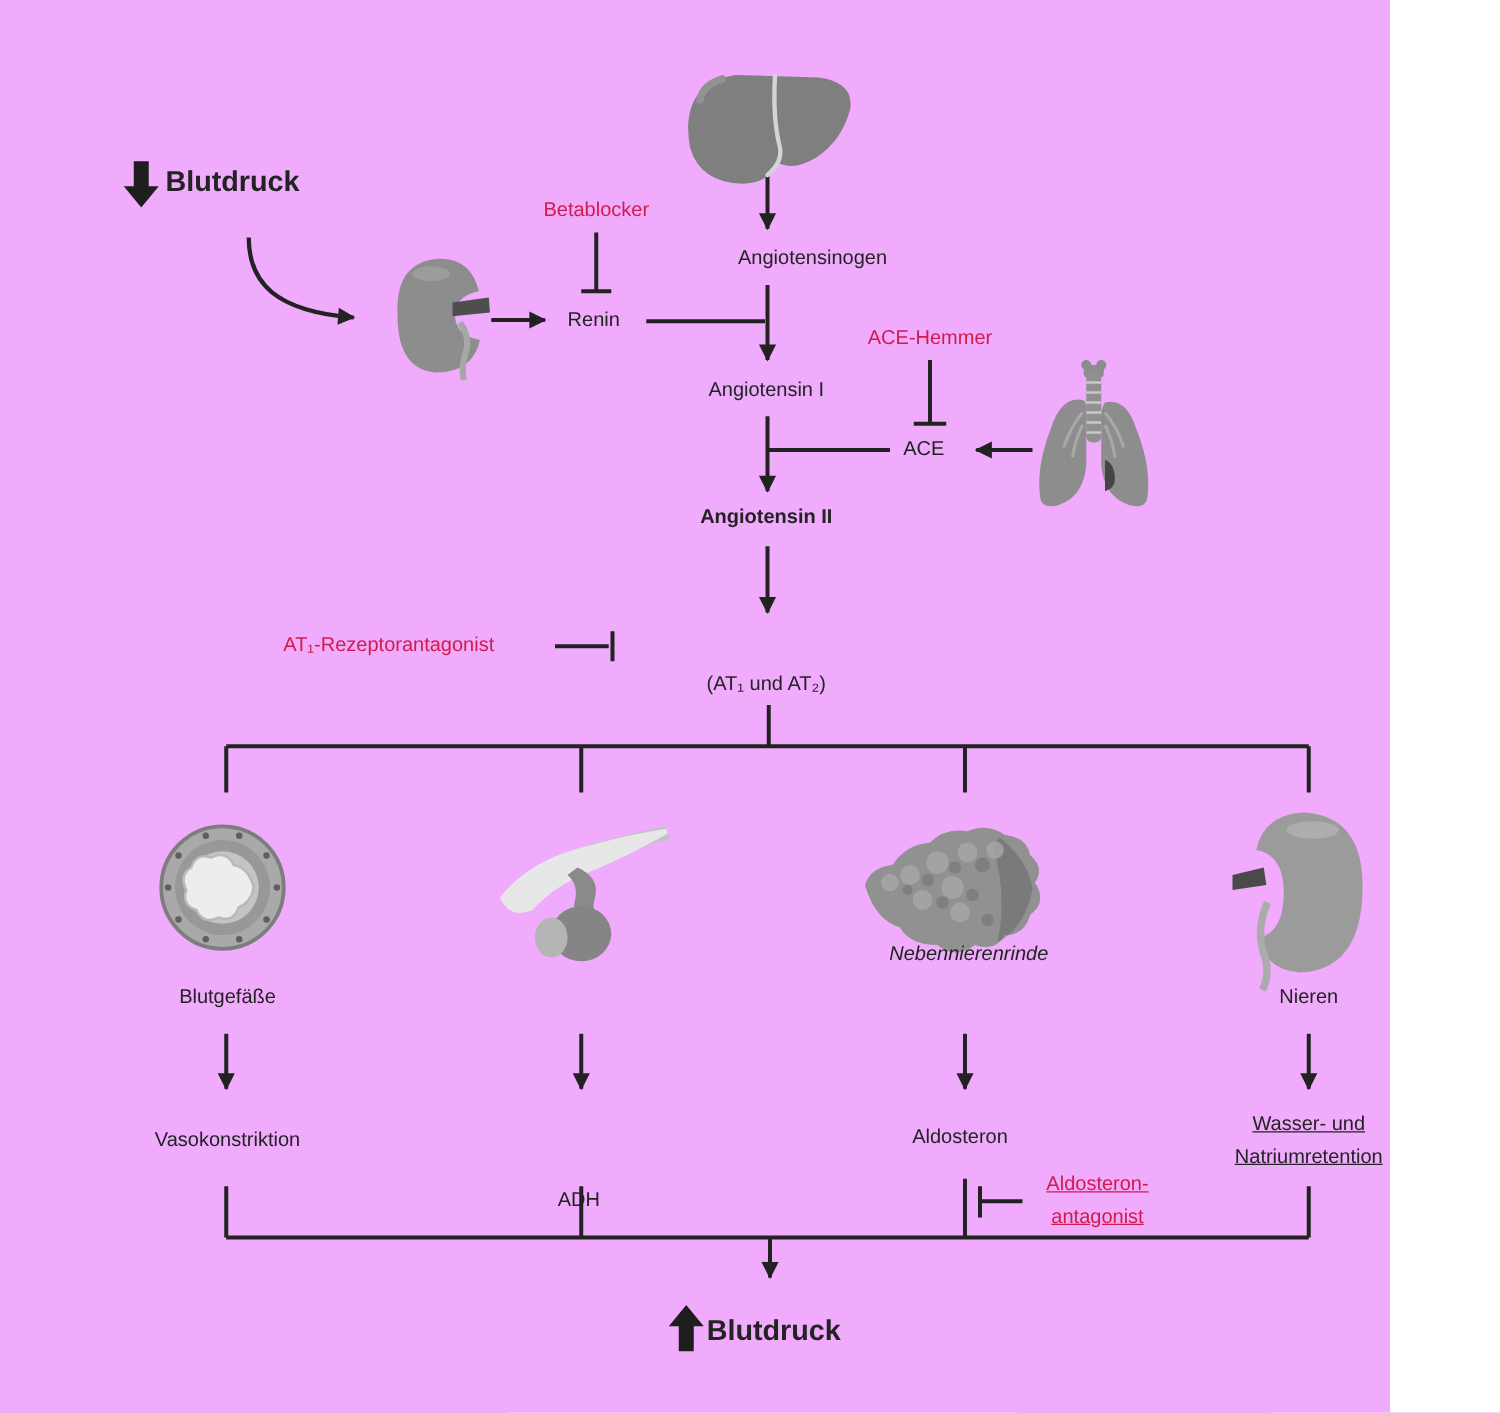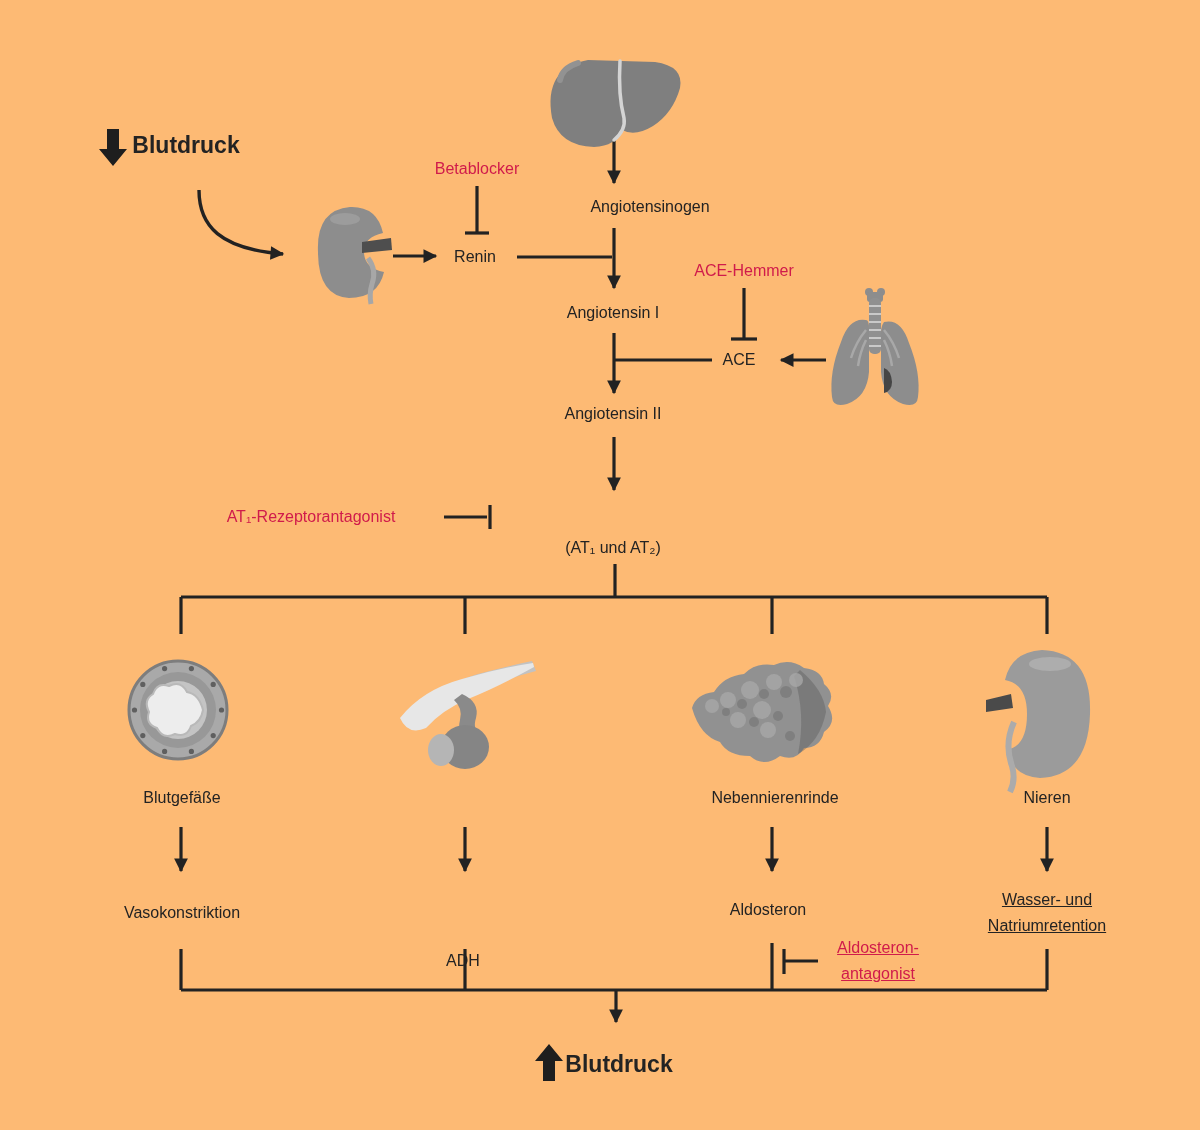--- a/index.html
+++ b/index.html
@@ -1,19 +1,19 @@
 <!DOCTYPE html>
 <html><head>
 <meta charset="utf-8">
 <style>
   html,body{margin:0;padding:0;}
   #canvas{
     position:relative;
-    width:1200px;height:1130px;
-    background:#fdba74;
+    width:1112px;height:1130px;
+    background:#f0abfc;
     overflow:hidden;
     font-family:"Liberation Sans","DejaVu Sans",sans-serif;
   }
   #gfx{position:absolute;left:0;top:0;}
   .lbl{
     position:absolute;
     transform:translate(-50%,-50%);
     font-size:16px;
     color:#232323;
     white-space:nowrap;
@@ -198,29 +198,29 @@
   <div class="lbl" style="left:613px;top:207px;margin-left:37px;">Angiotensinogen</div>
 
   <div class="lbl" style="left:475px;top:257px;">Renin</div>
 
   <div class="lbl" style="left:613px;top:313px;">Angiotensin I</div>
 
   <div class="lbl red" style="left:744px;top:271px;">ACE-Hemmer</div>
 
   <div class="lbl" style="left:739px;top:360px;">ACE</div>
 
-  <div class="lbl" style="left:613px;top:414px;">Angiotensin II</div>
+  <div class="lbl" style="left:613px;top:414px;font-weight:bold;">Angiotensin II</div>
 
   <div class="lbl red" style="left:311px;top:517px;">AT₁-Rezeptorantagonist</div>
 
 
   <div class="lbl" style="left:613px;top:548px;">(AT₁ und AT₂)</div>
 
   <div class="lbl" style="left:182px;top:798px;">Blutgefäße</div>
-  <div class="lbl" style="left:775px;top:798px;">Nebennierenrinde</div>
+  <div class="lbl" style="left:775px;top:764px;font-style:italic;">Nebennierenrinde</div>
   <div class="lbl" style="left:1047px;top:798px;">Nieren</div>
 
   <div class="lbl" style="left:182px;top:913px;">Vasokonstriktion</div>
   <div class="lbl" style="left:463px;top:949px;margin-top:12px;">ADH</div>
   <div class="lbl" style="left:768px;top:910px;">Aldosteron</div>
   <div class="lbl multi" style="left:1047px;top:913px;">Wasser- und
 Natriumretention</div>
 
   <div class="lbl red multi" style="left:878px;top:961px;">Aldosteron-
 antagonist</div>

